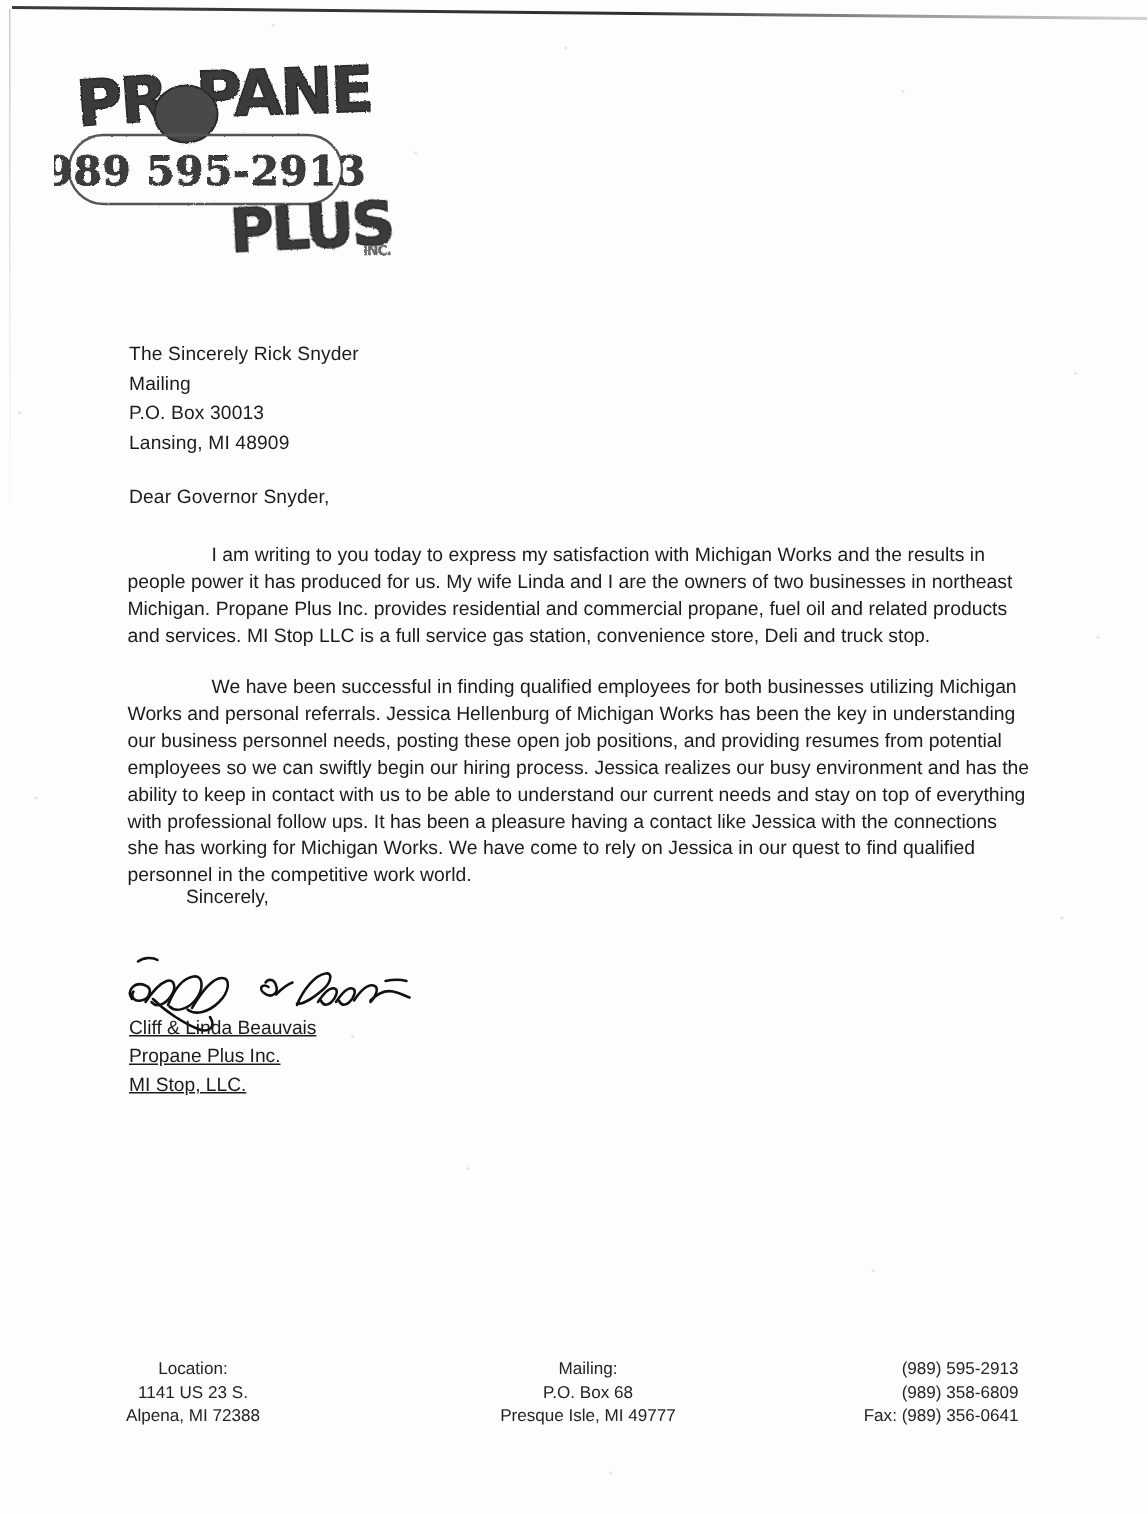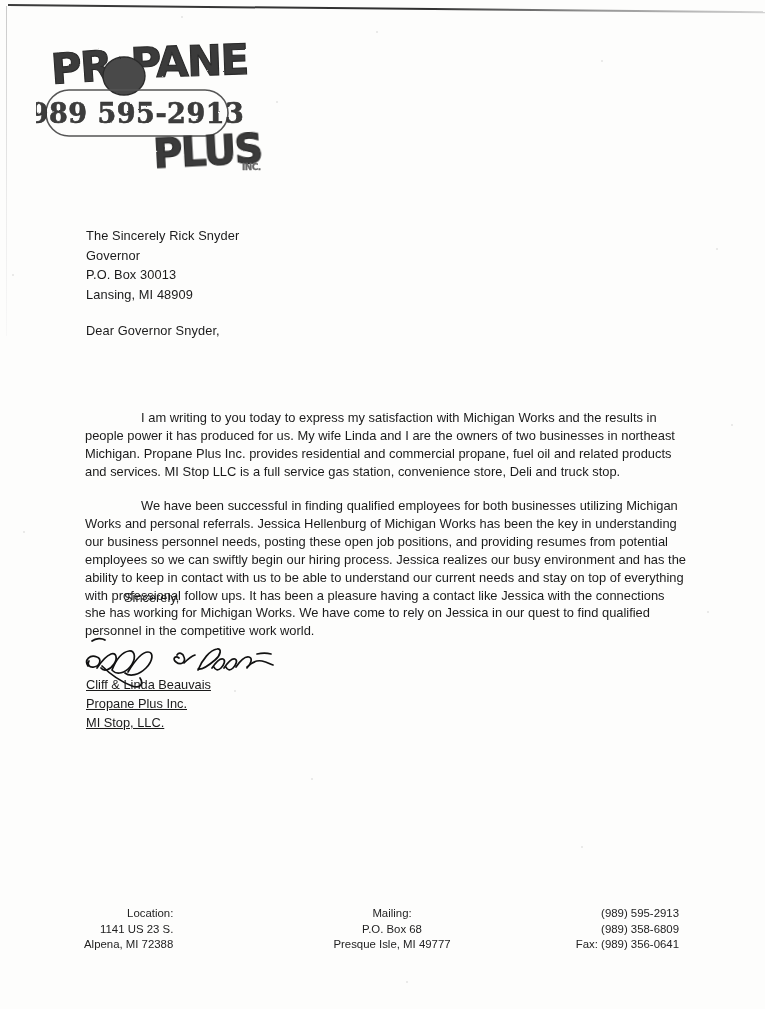--- a/index.html
+++ b/index.html
@@ -78,21 +78,20 @@
   .body-para {
     position: absolute;
     left: 85px;
     width: 602px;
     font-size: 12.9px;
     line-height: 17.9px;
     text-align: left;
     text-indent: 56px;
     letter-spacing: -.01px;
     word-spacing: .1px;
-    margin-top: 48px;
   }
   #para1 { top: 361px; }
   #para2 { top: 449px; }
 
   .closing {
     position: absolute;
     left: 86px;
     top: 590px;
     font-size: 12.8px;
     margin-left: 38px;
@@ -120,21 +119,21 @@
     position: absolute;
     left: 0;
     top: 906px;
     width: 765px;
     height: 50px;
     font-size: 11.4px;
     line-height: 15.5px;
     color: #232323;
   }
   .f-col { position: absolute; top: 0; }
-  #footer-location { left: 84px; text-align: right; }
+  #footer-location { left: 84px; text-align: center; }
   #footer-mailing { left: 287px; width: 210px; text-align: center; }
   #footer-phones  { left: 447px; width: 232px; text-align: right; }
 
   .f-line { white-space: pre; }
 </style>
 </head>
 <body>
 
 <div id="page">
 
@@ -179,21 +178,21 @@
       <text id="logo-phone-text" x="101" y="95" text-anchor="middle" font-family="'DejaVu Serif', serif" font-size="27" font-weight="bold" fill="#3d3d3d" stroke="#2c2c2c" stroke-width=".55" filter="url(#rough)" letter-spacing="0.5">989 595-2913</text>
 
       <text id="logo-plus-text" x="118" y="140" font-family="'DejaVu Sans', sans-serif" font-size="40" font-weight="bold" fill="#3a3a3a" stroke="#2a2a2a" stroke-width="1.1" transform="rotate(-3 118 140)" filter="url(#rough)" letter-spacing="-1.5">PLUS</text>
 
       <text id="logo-inc-text" x="206" y="142" font-family="'DejaVu Sans', sans-serif" font-size="9" font-weight="bold" fill="#6a6a6a" stroke="#6a6a6a" stroke-width=".3" filter="url(#rough)" letter-spacing="-.6">INC.</text>
     </svg>
   </div>
 
   <div class="addr-block">
     <div class="f-line">The Sincerely Rick Snyder</div>
-    <div class="f-line">Governor</div>
+    <div class="f-line">Mailing</div>
     <div class="f-line">P.O. Box 30013</div>
     <div class="f-line">Lansing, MI 48909</div>
   </div>
 
   <div class="salutation">Dear Governor Snyder,</div>
 
   <div id="para1" class="body-para">I am writing to you today to express my satisfaction with Michigan Works and the results in people power it has produced for us. My wife Linda and I are the owners of two businesses in northeast Michigan. Propane Plus Inc. provides residential and commercial propane, fuel oil and related products and services. MI Stop LLC is a full service gas station, convenience store, Deli and truck stop.</div>
   <div id="para2" class="body-para">We have been successful in finding qualified employees for both businesses utilizing Michigan Works and personal referrals. Jessica Hellenburg of Michigan Works has been the key in understanding our business personnel needs, posting these open job positions, and providing resumes from potential employees so we can swiftly begin our hiring process. Jessica realizes our busy environment and has the ability to keep in contact with us to be able to understand our current needs and stay on top of everything with professional follow ups. It has been a pleasure having a contact like Jessica with the connections she has working for Michigan Works. We have come to rely on Jessica in our quest to find qualified personnel in the competitive work world.</div>
 
   <div class="closing">Sincerely,</div>

